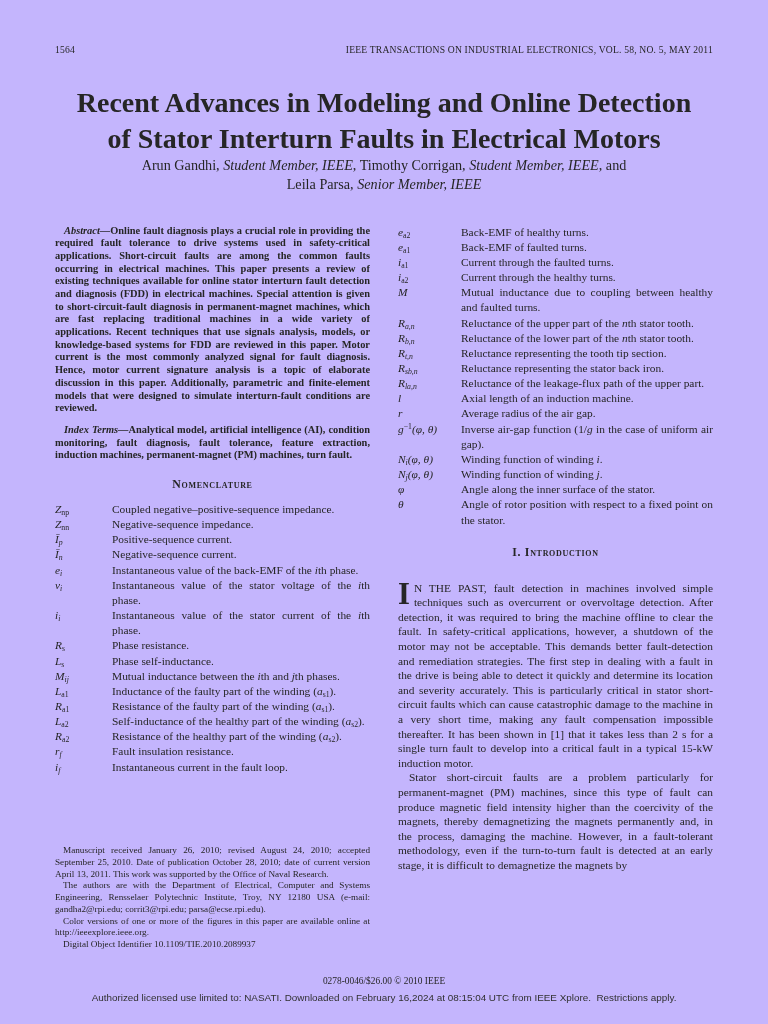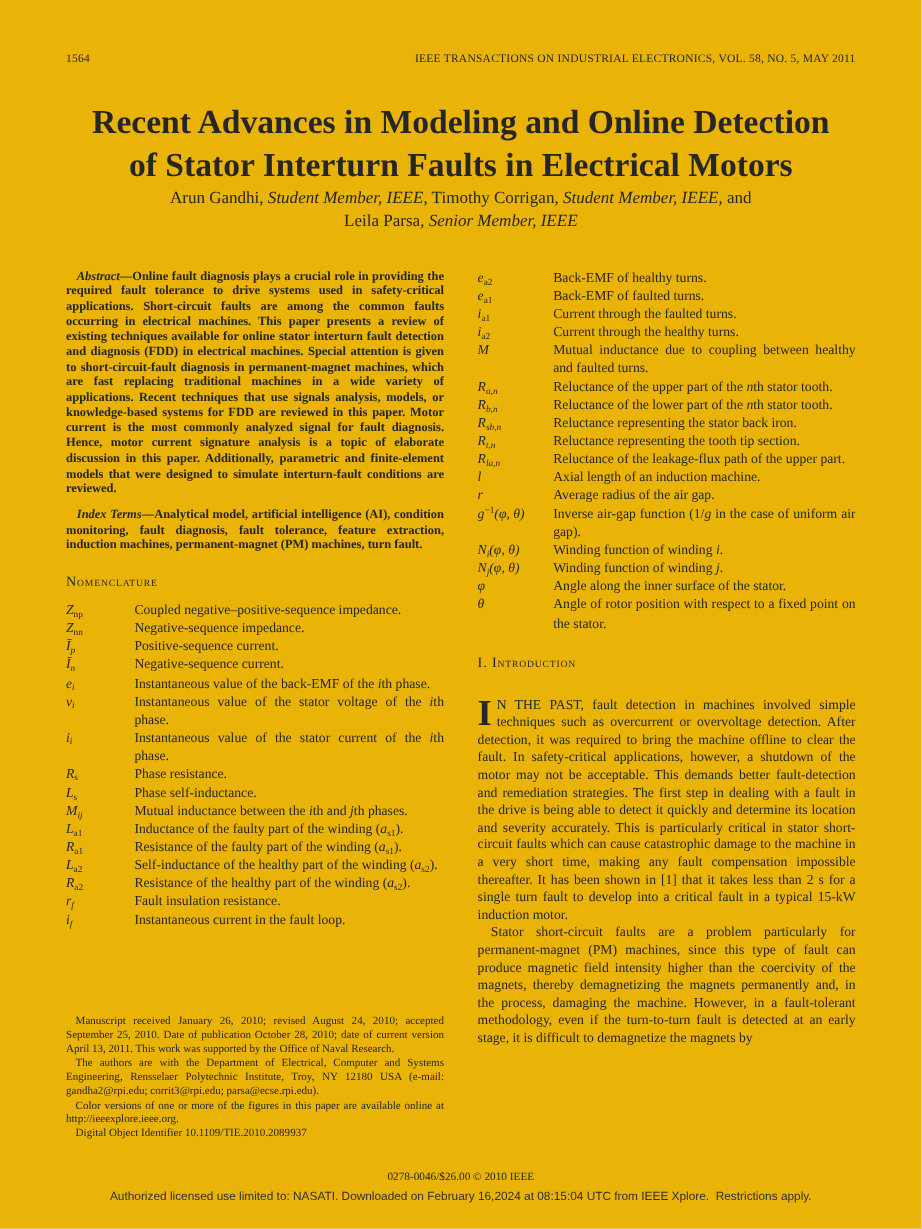--- a/index.html
+++ b/index.html
@@ -1,21 +1,21 @@
 <!DOCTYPE html>
 <html><head>
 <meta charset="utf-8">
 <style>
   * { margin:0; padding:0; box-sizing:border-box; }
   html,body { background:#e9e9e9; }
   .page {
     position:relative;
     width:768px; height:1024px;
     margin:0 auto;
-    background:#eab308;
+    background:#c4b5fd;
     color:#262626;
     font-family:"Liberation Serif","DejaVu Serif",serif;
     padding:44px 55px 0 55px;
     overflow:hidden;
   }
   .running-head {
     display:flex; justify-content:space-between; align-items:baseline;
     font-size:9.6px; letter-spacing:0.2px;
   }
   .title {
@@ -36,22 +36,22 @@
     display:flex; gap:28px; margin-top:31px;
     height:737px;
   }
   .col { width:315px; display:flex; flex-direction:column; overflow:hidden; }
   .abstract-par {
     font-size:10.4px; font-weight:bold; line-height:1.22;
     text-align:justify; text-indent:9px;
   }
   .index-par { margin-top:9px; }
   .sc-heading {
-    font-size:11.8px; font-weight:normal; font-variant:small-caps;
-    letter-spacing:0.7px; 
+    font-size:11.8px; font-weight:bold; font-variant:small-caps;
+    letter-spacing:0.7px; text-align:center;
     margin-top:15px; margin-bottom:10px;
   }
   .nom-row {
     display:flex;
     font-size:11.4px; line-height:1.33;
   }
   .nom-sym { flex-shrink:0; white-space:nowrap; }
   .col-left .nom-sym { width:57px; }
   .col-right .nom-sym { width:63px; }
   .nom-def { flex:1; text-align:justify; }
@@ -231,27 +231,27 @@
             <span class="nom-sym"><span class="i">R</span><sub class="i">a,n</sub></span>
             <span class="nom-def"><span>Reluctance of the upper part of the </span><span class="i">n</span><span>th stator tooth.</span></span>
           </div>
 
           <div class="nom-row">
             <span class="nom-sym"><span class="i">R</span><sub class="i">b,n</sub></span>
             <span class="nom-def"><span>Reluctance of the lower part of the </span><span class="i">n</span><span>th stator tooth.</span></span>
           </div>
 
           <div class="nom-row">
+            <span class="nom-sym"><span class="i">R</span><sub class="i">t,n</sub></span>
+            <span class="nom-def">Reluctance representing the tooth tip section.</span>
+          </div>
+
+          <div class="nom-row">
             <span class="nom-sym"><span class="i">R</span><sub class="i">sb,n</sub></span>
             <span class="nom-def">Reluctance representing the stator back iron.</span>
-          </div>
-
-          <div class="nom-row">
-            <span class="nom-sym"><span class="i">R</span><sub class="i">t,n</sub></span>
-            <span class="nom-def">Reluctance representing the tooth tip section.</span>
           </div>
 
           <div class="nom-row">
             <span class="nom-sym"><span class="i">R</span><sub class="i">la,n</sub></span>
             <span class="nom-def">Reluctance of the leakage-flux path of the upper part.</span>
           </div>
 
 
           <div class="nom-row">
             <span class="nom-sym"><span class="i">l</span></span>

